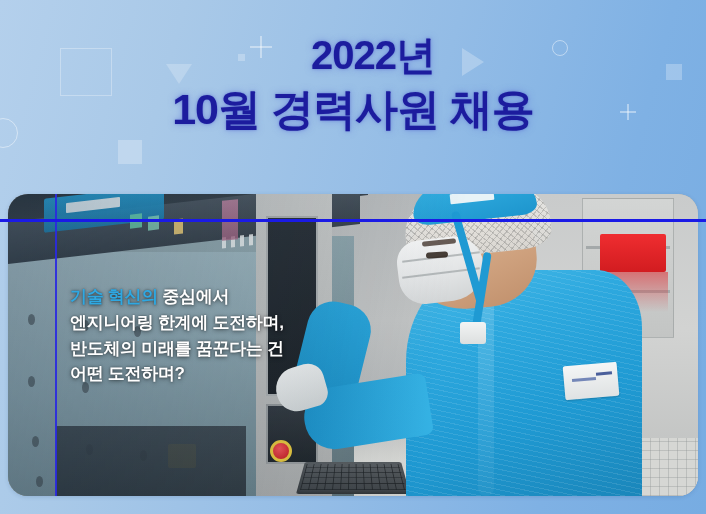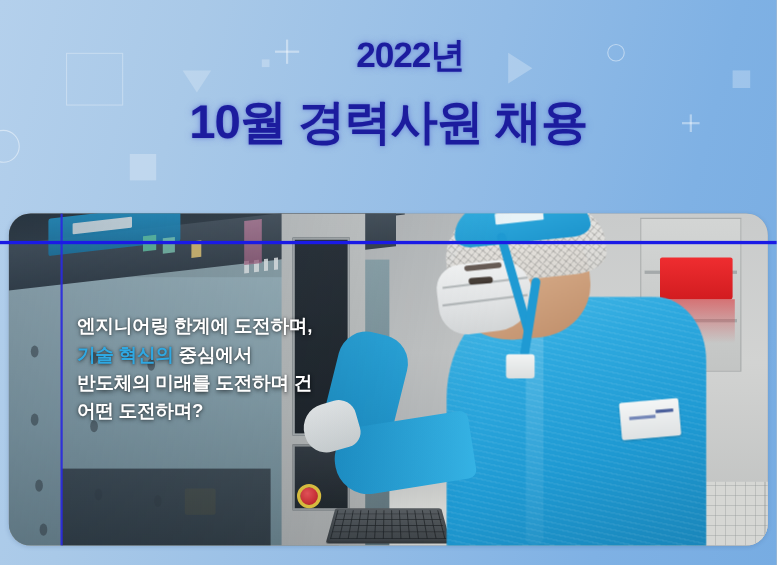--- a/index.html
+++ b/index.html
@@ -45,22 +45,22 @@
     text-align:center;
     z-index:4;
   }
   .title-line {
     color:#1c1c9e;
     font-weight:bold;
     letter-spacing:-1px;
     text-shadow:0 0 7px rgba(90,110,215,.55), 0 0 2px rgba(60,70,190,.5);
     line-height:1.05;
   }
-  #title-line-1 { font-size:32px;padding-left:40px; }
-  #title-line-2 { font-size:43px; margin-top:21px; }
+  #title-line-1 { font-size:40px;padding-left:40px; }
+  #title-line-2 { font-size:43px; margin-top:11px; }
 
   
   #photo-panel {
     position:absolute; left:8px; top:194px;
     width:690px; height:302px;
     border-radius:20px;
     overflow:hidden;
     z-index:3;
     box-shadow:0 1px 4px rgba(40,70,120,.18);
     background:#8d9aa4;
@@ -443,25 +443,25 @@
     <div class="ph" id="eng-brow"></div>
     <div class="ph" id="eng-eye"></div>
     <div class="ph" id="eng-strap1"></div>
     <div class="ph" id="eng-strap2"></div>
     <div class="ph" id="eng-chinbox"></div>
 
     <div class="ph" id="photo-scrim"></div>
 
 
     <div id="overlay-text">
-      <div>엔지니어링 한계에 도전하며,</div>
       <div>
         <span id="overlay-line-1">기술 혁신의</span><span class="ov-white"> 중심에서</span>
       </div>
-      <div>반도체의 미래를 도전하며 건</div>
+      <div>엔지니어링 한계에 도전하며,</div>
+      <div>반도체의 미래를 꿈꾼다는 건</div>
       <div>어떤 도전하며?</div>
     </div>
 
     <div id="guide-v"></div>
   </div>
 
   <div id="guide-h"></div>
 </div>
 
 </body></html>

